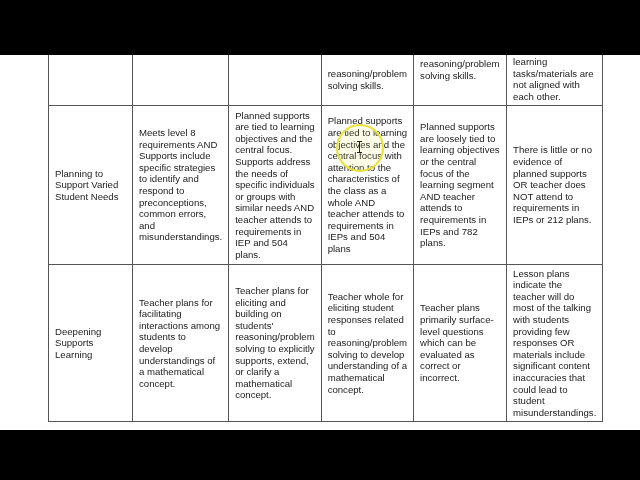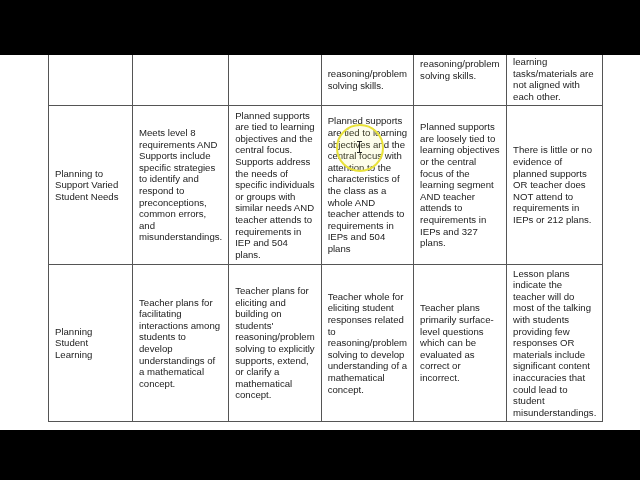--- a/index.html
+++ b/index.html
@@ -36,25 +36,25 @@
       <td></td>
       <td style="vertical-align:top;padding-top:72px">reasoning/problem solving skills.</td>
       <td style="vertical-align:top;padding-top:62px">reasoning/problem solving skills.</td>
       <td style="vertical-align:top;padding-top:60px">learning tasks/materials are not aligned with each other.</td>
     </tr>
     <tr style="height:159px">
       <td class="crit">Planning to Support Varied Student Needs</td>
       <td>Meets level 8 requirements AND Supports include specific strategies to identify and respond to preconceptions, common errors, and misunderstandings.</td>
       <td>Planned supports are tied to learning objectives and the central focus. Supports address the needs of specific individuals or groups with similar needs AND teacher attends to requirements in IEP and 504 plans.</td>
       <td>Planned supports are tied to learning objectives and the central focus with attention to the characteristics of the class as a whole AND teacher attends to requirements in IEPs and 504 plans</td>
-      <td>Planned supports are loosely tied to learning objectives or the central focus of the learning segment AND teacher attends to requirements in IEPs and 327 plans.</td>
+      <td>Planned supports are loosely tied to learning objectives or the central focus of the learning segment AND teacher attends to requirements in IEPs and 782 plans.</td>
       <td>There is little or no evidence of planned supports OR teacher does NOT attend to requirements in IEPs or 212 plans.</td>
     </tr>
     <tr style="height:157px">
-      <td class="crit">Planning Student Learning</td>
+      <td class="crit">Deepening Supports Learning</td>
       <td>Teacher plans for facilitating interactions among students to develop understandings of a mathematical concept.</td>
       <td>Teacher plans for eliciting and building on students' reasoning/problem solving to explicitly supports, extend, or clarify a mathematical concept.</td>
       <td>Teacher whole for eliciting student responses related to reasoning/problem solving to develop understanding of a mathematical concept.</td>
       <td>Teacher plans primarily surface-level questions which can be evaluated as correct or incorrect.</td>
       <td>Lesson plans indicate the teacher will do most of the talking with students providing few responses OR materials include significant content inaccuracies that could lead to student misunderstandings.</td>
     </tr>
   </tbody>
     </table>
   <div class="hl"></div>
   <div class="cursor"></div>

